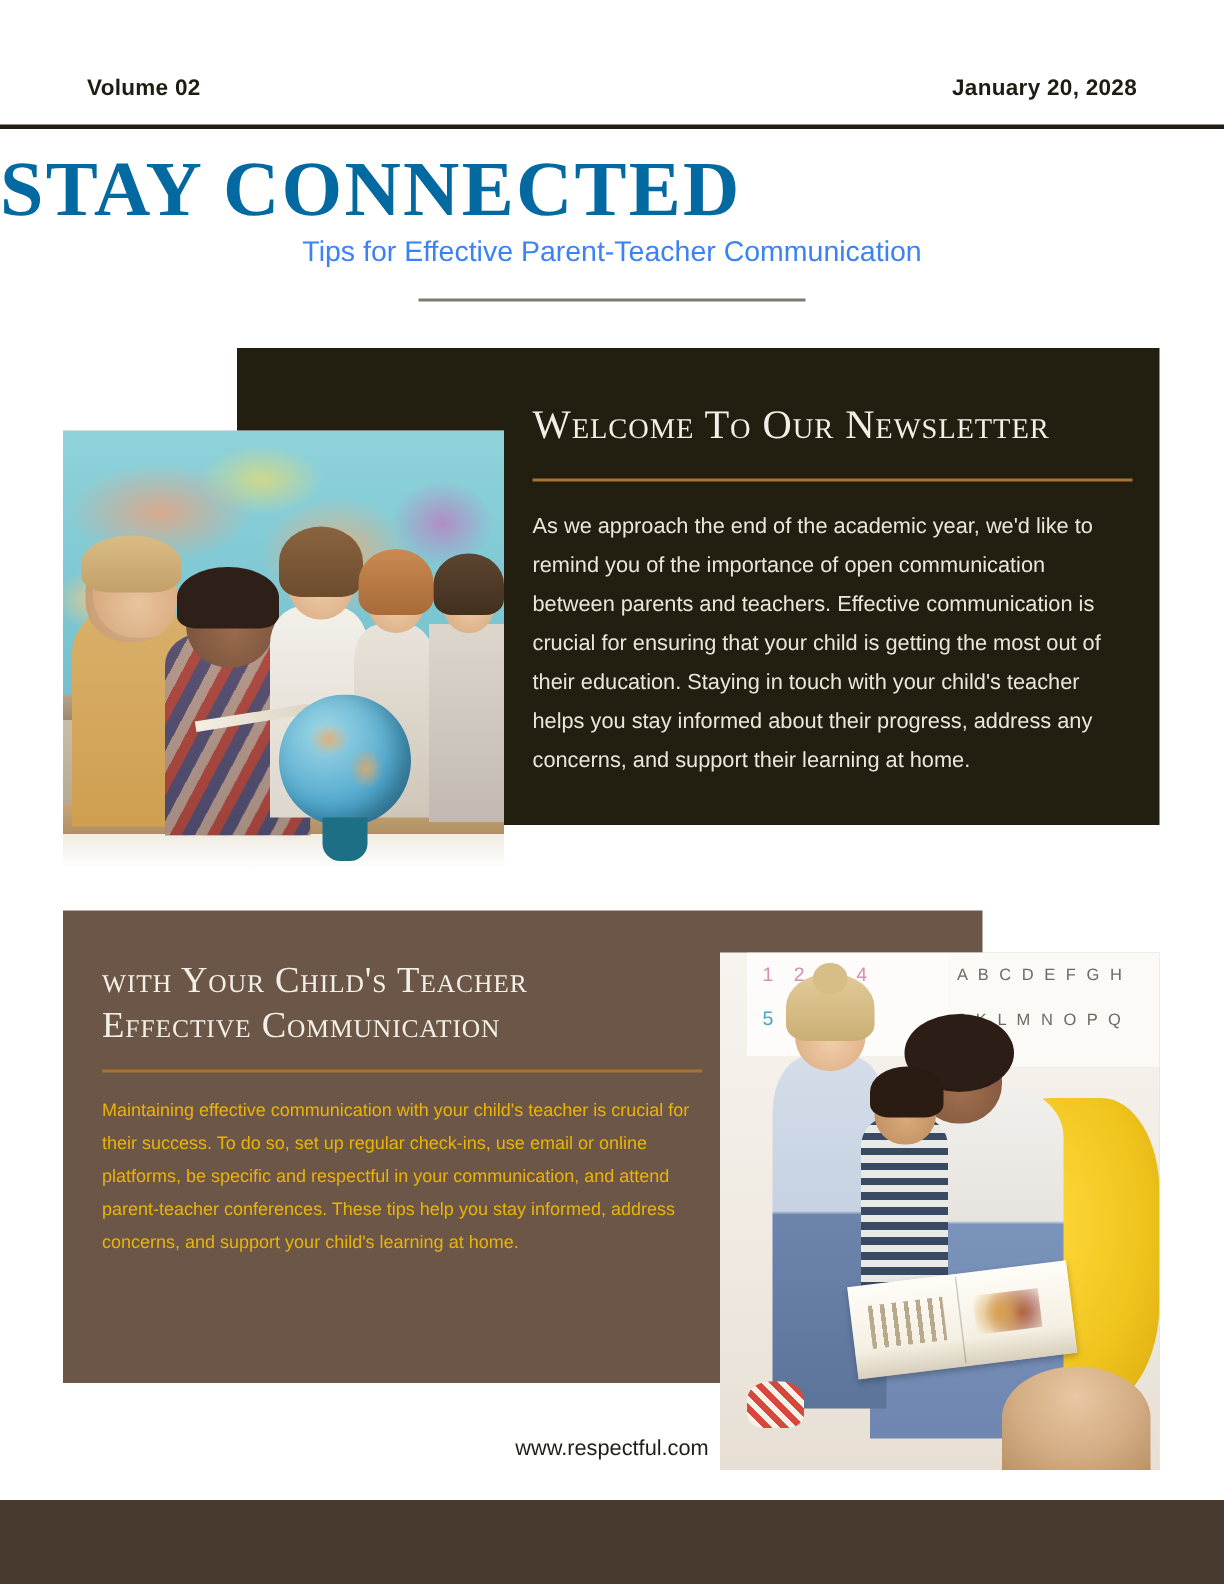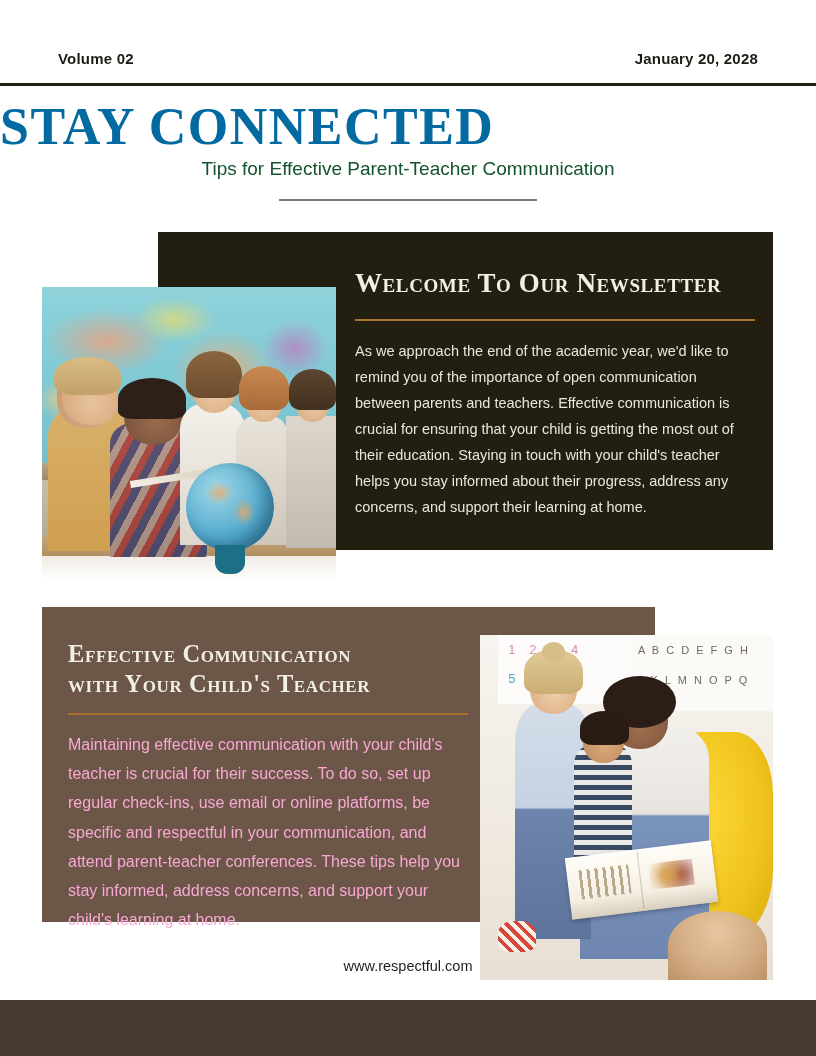--- a/index.html
+++ b/index.html
@@ -44,21 +44,21 @@
     font-size: 52px;
     font-weight: bold;
     letter-spacing: 1.5px;
     color: #0369a1;
   }
   .subtitle {
     position: absolute;
     top: 158px; left: 0; width: 816px;
     text-align: center;
     font-size: 19px;
-    color: #14532d;
+    color: #3b82f6;
   }
   .subtitle-rule {
     position: absolute;
     top: 199px; left: 50%;
     transform: translateX(-50%);
     width: 258px; height: 2px;
     background: #7d7a70;
   }
 
   
@@ -73,21 +73,20 @@
     left: 197px; top: 35px;
     width: 400px;
   }
   .heading-serif {
     font-family: "Liberation Serif", serif;
     font-variant: small-caps;
     font-size: 27px;
     letter-spacing: .6px;
     color: #f2efe6;
     line-height: 1.22;
-    font-weight: bold;
   }
   .accent-rule {
     height: 2px;
     background: #a9732f;
     margin: 19px 0 18px 0;
   }
   .panel-dark .body-text {
     font-size: 14.5px;
     line-height: 1.79;
     color: #e9e6dc;
@@ -231,23 +230,23 @@
     background: #6b5648;
   }
   .panel-brown .panel-inner {
     position: absolute;
     left: 26px; top: 32px;
     width: 400px;
   }
   .panel-brown .heading-serif { font-size: 24.5px; }
   .panel-brown .accent-rule { margin: 14px 0 15px 0; }
   .panel-brown .body-text {
-    font-size: 16px;
+    font-size: 12px;
     line-height: 1.83;
-    color: #f9a8d4;
+    color: #eab308;
   }
 
   .photo-reading {
     left: 480px; top: 635px;
     width: 293px; height: 345px;
   }
   .p2-bg {
     position: absolute; inset: 0;
     background: linear-gradient(180deg,#f7f4ef 0%,#efe9e0 60%,#e7dfd4 100%);
   }
@@ -427,22 +426,22 @@
     <div class="p1-girl3-head"></div>
     <div class="p1-girl3-hair"></div>
     <div class="p1-pointer"></div>
     <div class="p1-globe"></div>
     <div class="p1-globe-base"></div>
   </div>
 
   <div class="panel-brown">
     <div class="panel-inner">
       <div class="heading-serif">
+        <div>with Your Child's Teacher</div>
         <div>Effective Communication</div>
-        <div>with Your Child's Teacher</div>
       </div>
       <div class="accent-rule"></div>
       <div class="body-text">Maintaining effective communication with your child's teacher is crucial for their success. To do so, set up regular check-ins, use email or online platforms, be specific and respectful in your communication, and attend parent-teacher conferences. These tips help you stay informed, address concerns, and support your child's learning at home.</div>
     </div>
   </div>
 
   <div class="photo photo-reading">
     <div class="p2-bg"></div>
     <div class="p2-numbers"></div>
     <div class="p2-alphabet"></div>

